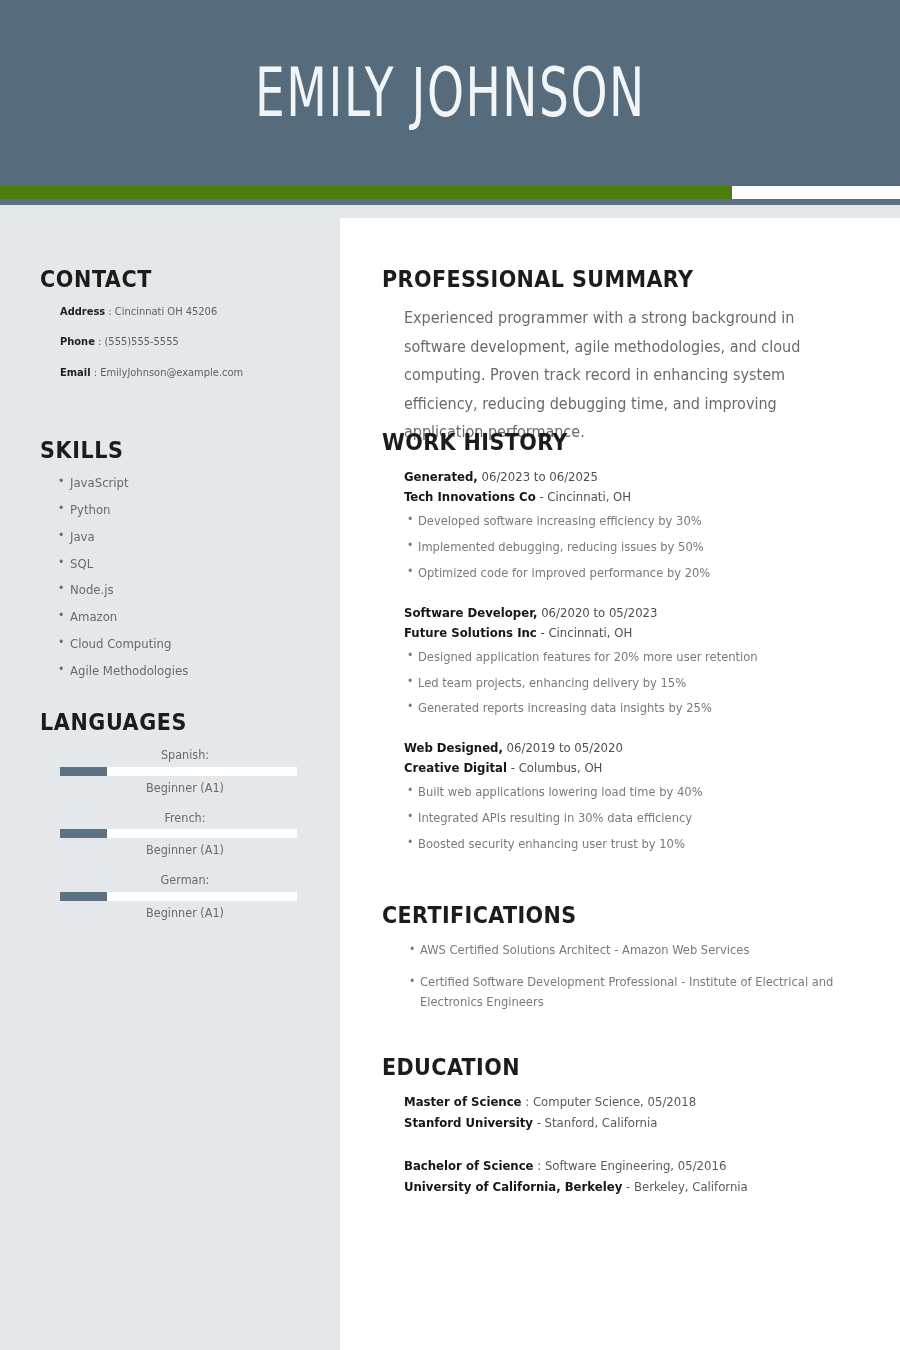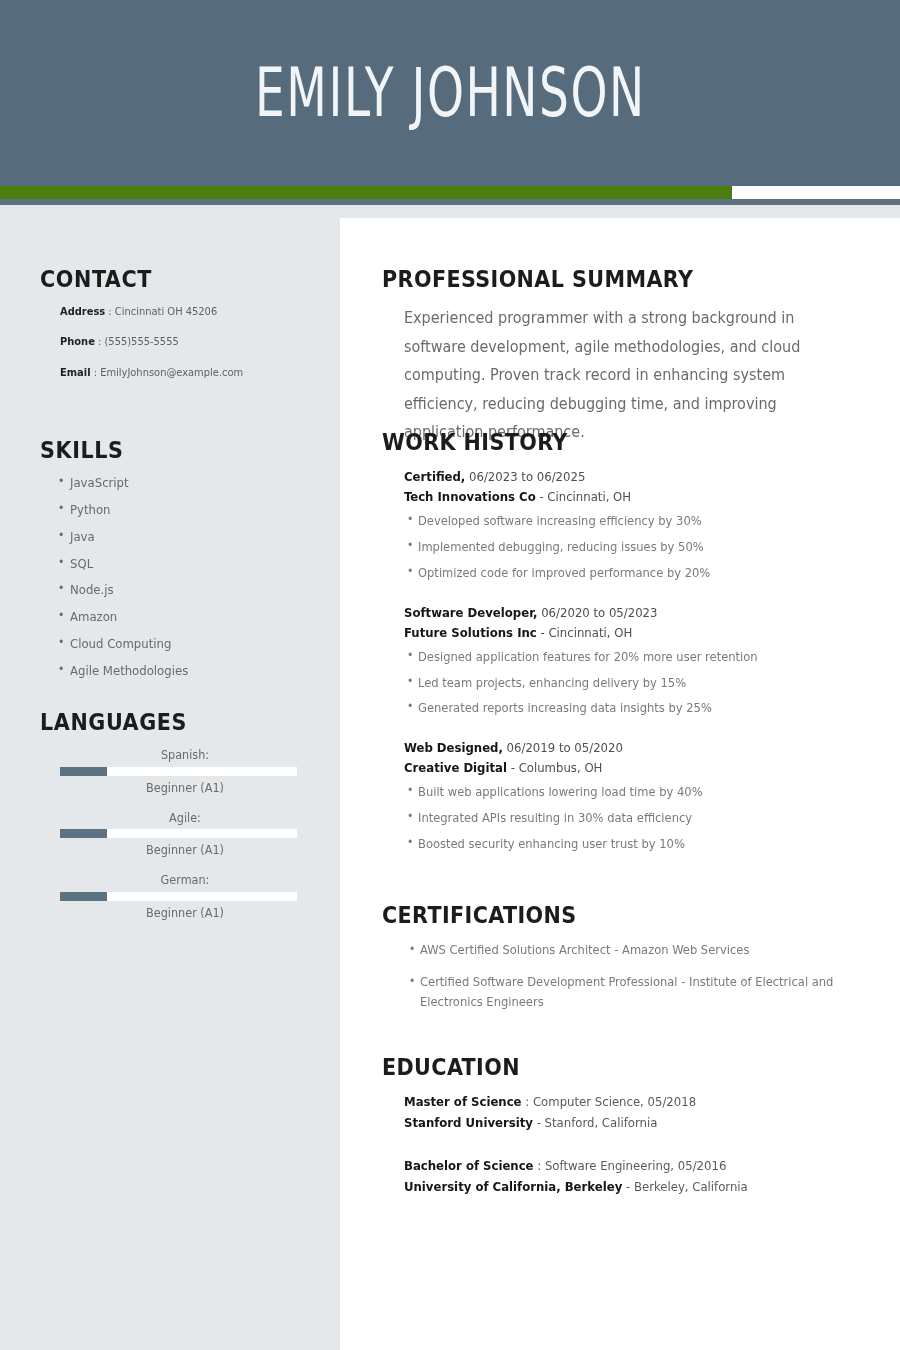--- a/index.html
+++ b/index.html
@@ -305,21 +305,21 @@
 
       <div class="lang-item">
         <div class="lang-name">Spanish:</div>
         <div class="lang-track">
           <div class="lang-fill" style="width: 20%;"></div>
         </div>
         <div class="lang-level">Beginner (A1)</div>
       </div>
 
       <div class="lang-item">
-        <div class="lang-name">Agile:</div>
+        <div class="lang-name">French:</div>
         <div class="lang-track">
           <div class="lang-fill" style="width: 20%;"></div>
         </div>
         <div class="lang-level">Beginner (A1)</div>
       </div>
 
       <div class="lang-item">
         <div class="lang-name">German:</div>
         <div class="lang-track">
           <div class="lang-fill" style="width: 20%;"></div>
@@ -335,21 +335,21 @@
     <div class="main-section" style="top: 49px;">
       <div class="main-heading">PROFESSIONAL SUMMARY</div>
       <p class="summary-text">Experienced programmer with a strong background in software development, agile methodologies, and cloud computing. Proven track record in enhancing system efficiency, reducing debugging time, and improving application performance.</p>
     </div>
 
     <div class="main-section" style="top: 212px;">
       <div class="main-heading">WORK HISTORY</div>
 
       <div class="job">
         <div class="job-line">
-          <span class="b">Certified,</span><span> 06/2023 to 06/2025</span>
+          <span class="b">Generated,</span><span> 06/2023 to 06/2025</span>
         </div>
         <div class="job-line">
           <span class="b">Tech Innovations Co</span><span> - Cincinnati, OH</span>
         </div>
         <ul class="job-bullets">
           <li>Developed software increasing efficiency by 30%</li>
           <li>Implemented debugging, reducing issues by 50%</li>
           <li>Optimized code for improved performance by 20%</li>
         </ul>
       </div>

